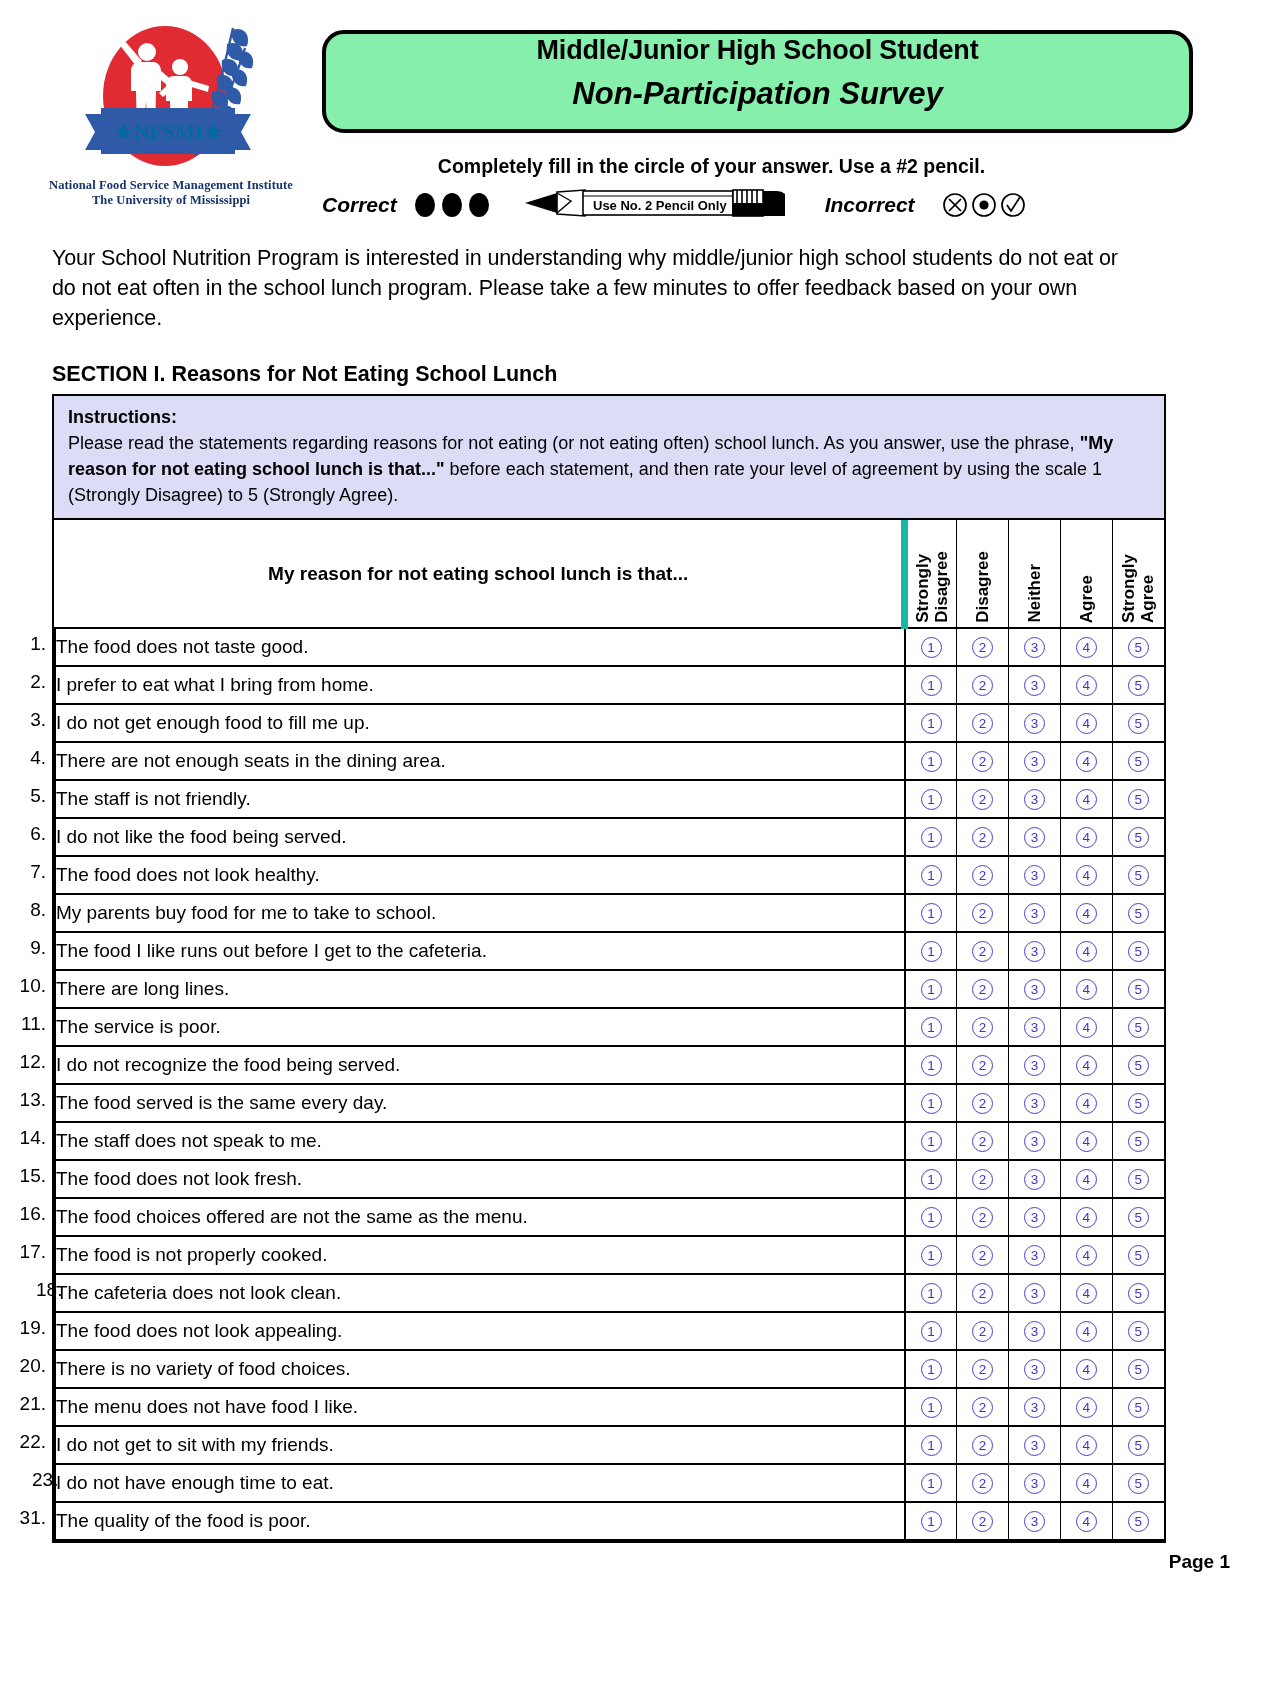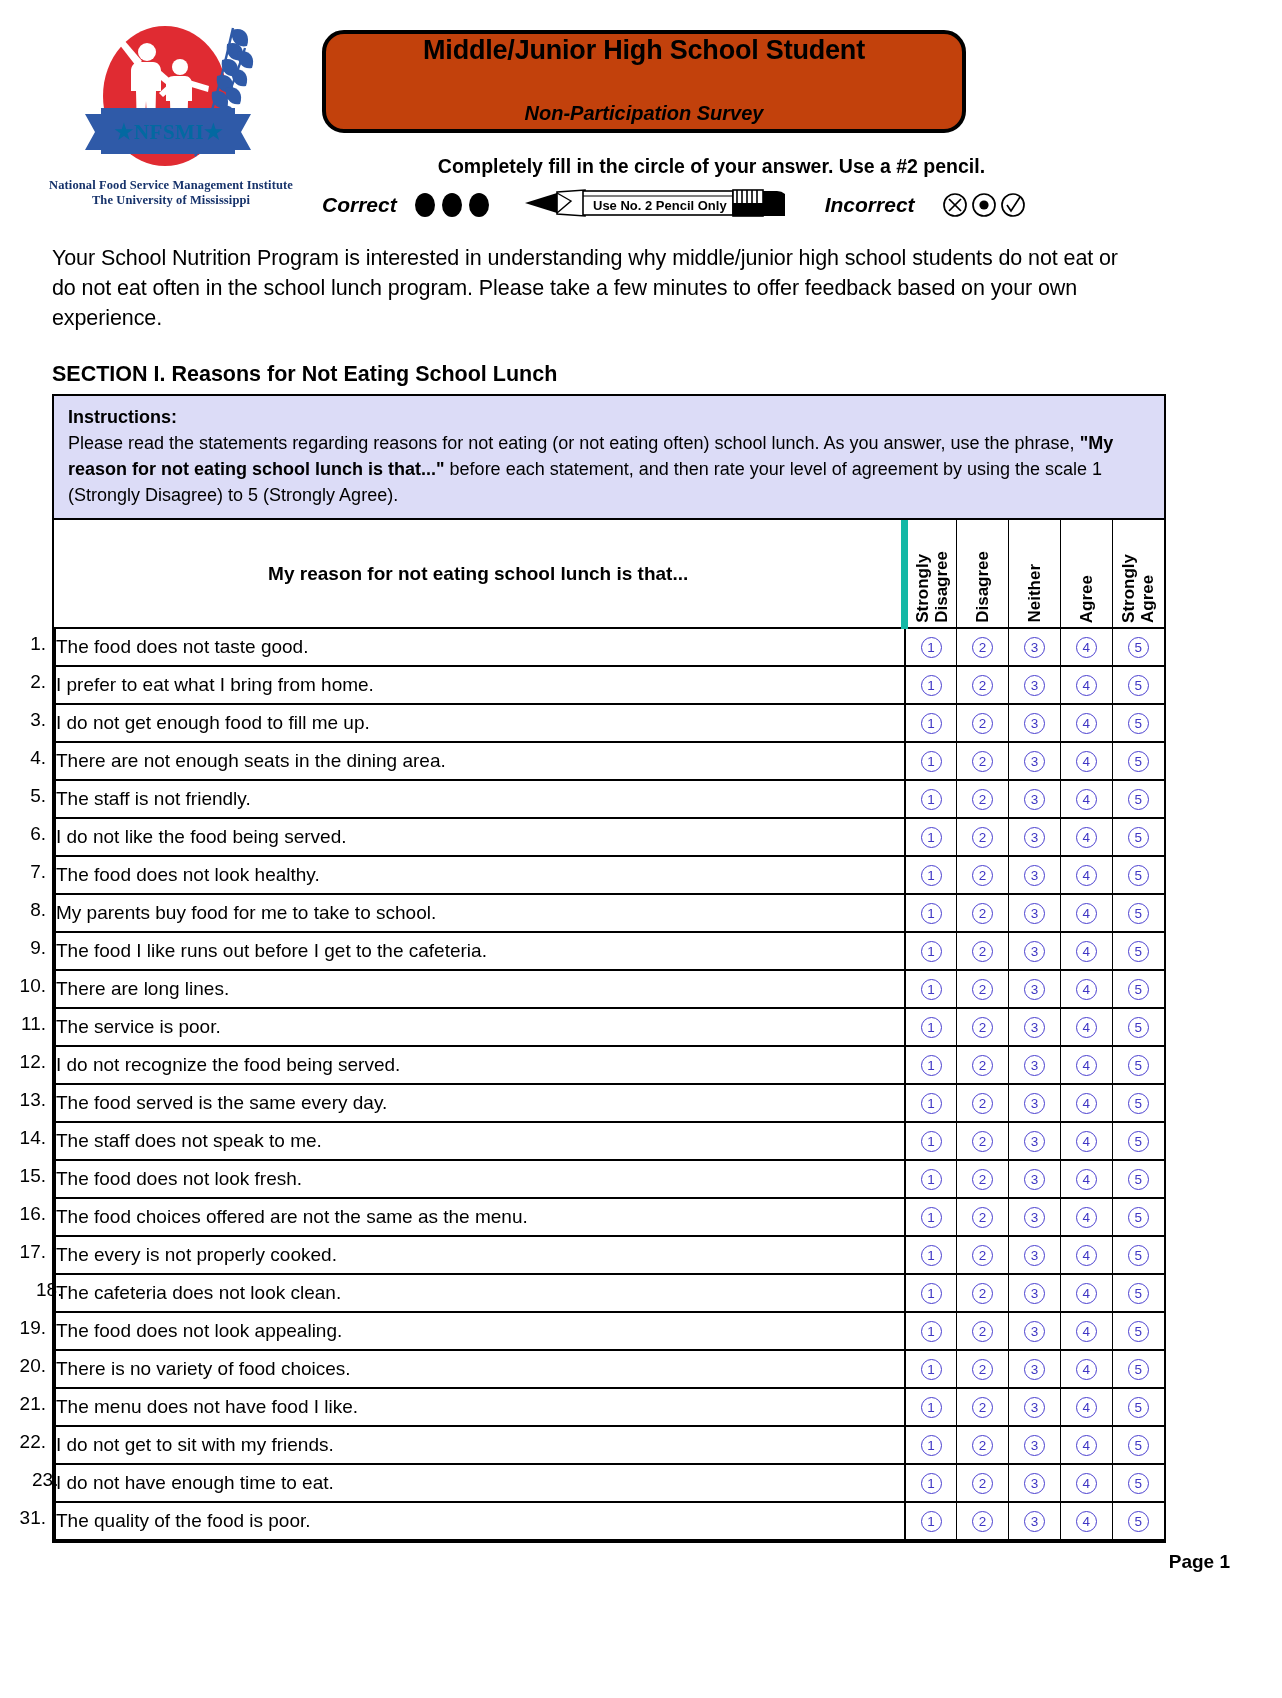--- a/index.html
+++ b/index.html
@@ -76,41 +76,41 @@
     font-weight: bold;
     font-size: 12.5px;
     color: #17336b;
     line-height: 15px;
     letter-spacing: 0.1px;
   }
 
   .title-box {
     position: absolute;
     left: 322px; top: 30px;
-    width: 644px; height: 103px;
-    background: #c2410c;
+    width: 871px; height: 103px;
+    background: #86efac;
     border: 4px solid #000;
     border-radius: 22px;
     display: flex;
     flex-direction: column;
     align-items: center;
-    justify-content: space-between;
+    justify-content: flex-start;
   }
   .title-line1 {
     font-size: 27px;
     font-weight: bold;
     letter-spacing: -0.2px;
     line-height: 32px;
   }
   .title-line2 {
-    font-size: 20px;
+    font-size: 31px;
     font-weight: bold;
     font-style: italic;
     line-height: 32px;
-    margin-top: 18px;
+    margin-top: 12px;
   }
 
   .fill-instruction {
     position: absolute;
     left: 322px; top: 155px;
     width: 779px;
     text-align: center;
     font-size: 19.5px;
     font-weight: bold;
   }
@@ -541,21 +541,21 @@
         </tr>
         <tr class="qrow">
           <td class="cell-stmt">The food choices offered are not the same as the menu.</td>
           <td class="cell-opt"><span class="bubble">1</span></td>
           <td class="cell-opt"><span class="bubble">2</span></td>
           <td class="cell-opt"><span class="bubble">3</span></td>
           <td class="cell-opt"><span class="bubble">4</span></td>
           <td class="cell-opt"><span class="bubble">5</span></td>
         </tr>
         <tr class="qrow">
-          <td class="cell-stmt">The every is not properly cooked.</td>
+          <td class="cell-stmt">The food is not properly cooked.</td>
           <td class="cell-opt"><span class="bubble">1</span></td>
           <td class="cell-opt"><span class="bubble">2</span></td>
           <td class="cell-opt"><span class="bubble">3</span></td>
           <td class="cell-opt"><span class="bubble">4</span></td>
           <td class="cell-opt"><span class="bubble">5</span></td>
         </tr>
         <tr class="qrow">
           <td class="cell-stmt">The cafeteria does not look clean.</td>
           <td class="cell-opt"><span class="bubble">1</span></td>
           <td class="cell-opt"><span class="bubble">2</span></td>

